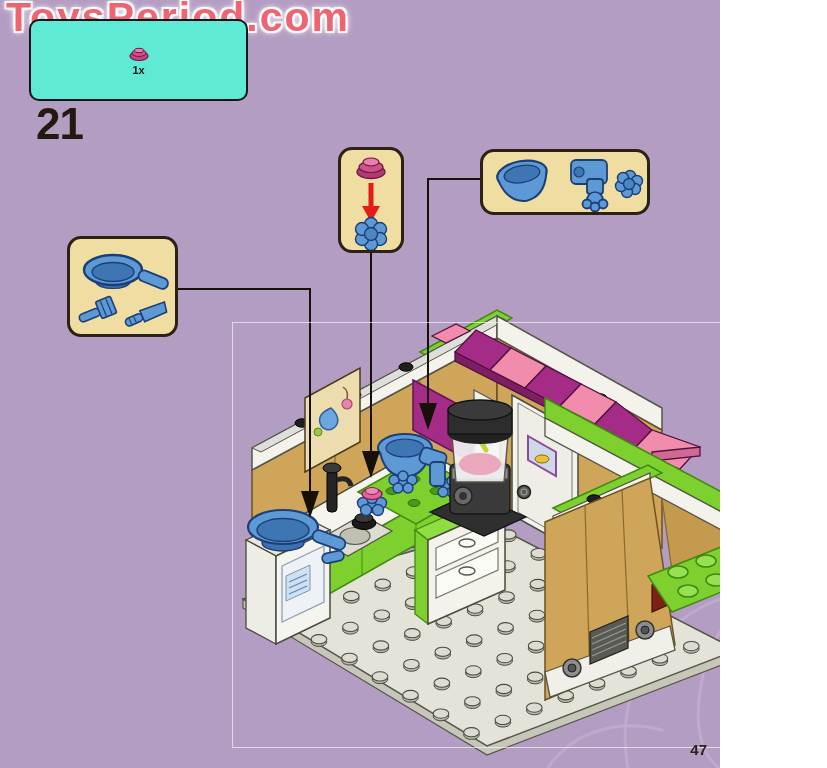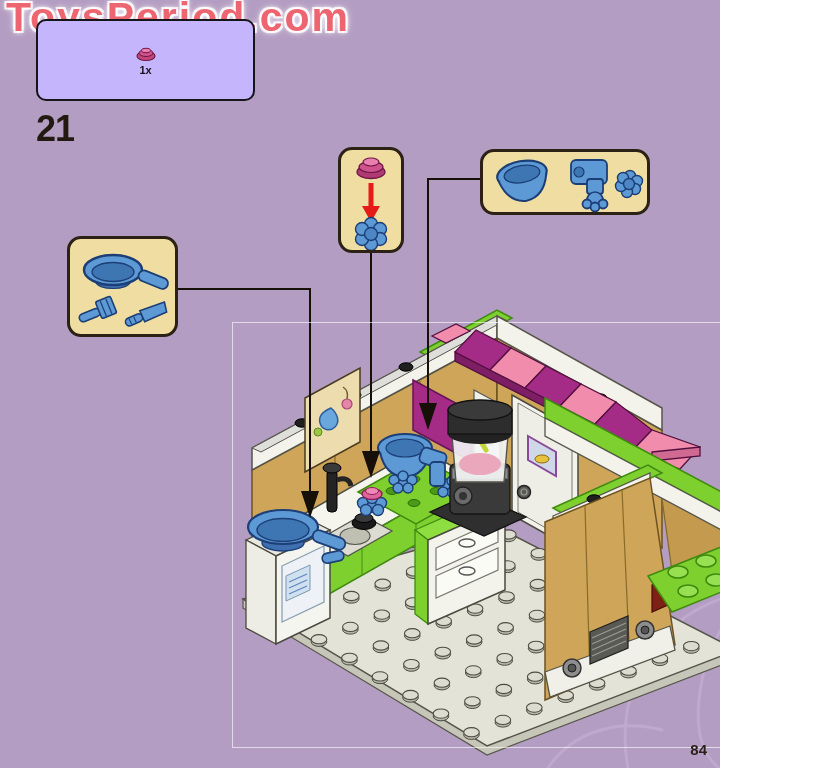--- a/index.html
+++ b/index.html
@@ -10,28 +10,28 @@
   }
   .layer{position:absolute;left:0;top:0;}
   .watermark{
     position:absolute;left:6px;top:-6px;width:820px;
     font-size:41px;font-weight:bold;letter-spacing:2px;
     color:#ed6570;white-space:nowrap;
     text-shadow:0 0 5px #fff,0 0 5px #fff,2px 2px 0 #ffffffcc,-2px -2px 0 #ffffffcc,
                 2px -2px 0 #ffffffcc,-2px 2px 0 #ffffffcc,0 0 9px #fff;
   }
   .parts-box{
-    position:absolute;left:36px;top:19px;width:215px;height:78px;
-    background:#c4b5fd;border:2px solid #15151a;border-radius:10px;
+    position:absolute;left:29px;top:19px;width:215px;height:78px;
+    background:#5eead4;border:2px solid #15151a;border-radius:10px;
     display:flex;flex-direction:column;align-items:center;justify-content:center;
   }
   .parts-box .qty{font-size:11px;font-weight:bold;color:#141414;margin-top:1px;}
   .step-number{
-    position:absolute;left:36px;top:108px;
-    font-size:36px;font-weight:bold;color:#221a10;letter-spacing:-1px;
+    position:absolute;left:36px;top:99px;
+    font-size:44px;font-weight:bold;color:#221a10;letter-spacing:-1px;
   }
   .callout{
     position:absolute;background:#f0dda2;border:3px solid #2b2115;border-radius:14px;
     box-sizing:border-box;
   }
   .callout.c-left {left:67px; top:236px; width:111px; height:101px;}
   .callout.c-mid  {left:338px;top:147px; width:66px;  height:106px;}
   .callout.c-right{left:480px;top:149px; width:170px; height:66px;}
   .callout svg{position:absolute;left:0;top:0;}
   .frame{
@@ -510,14 +510,14 @@
           <circle cx="154" cy="29" r="5.5"></circle>
           <circle cx="152" cy="37" r="5.5"></circle>
         <circle cx="144" cy="40" r="5.5"></circle>
           <circle cx="138" cy="34" r="5.5"></circle>
           <circle cx="140" cy="26" r="5.5"></circle>
         <circle cx="146" cy="32" r="5.5" fill="#4c86c4"></circle>
       </g>
     </svg>
   </div>
 
-  <div class="page-number">84</div>
+  <div class="page-number">47</div>
 </div>
 
 </body></html>

